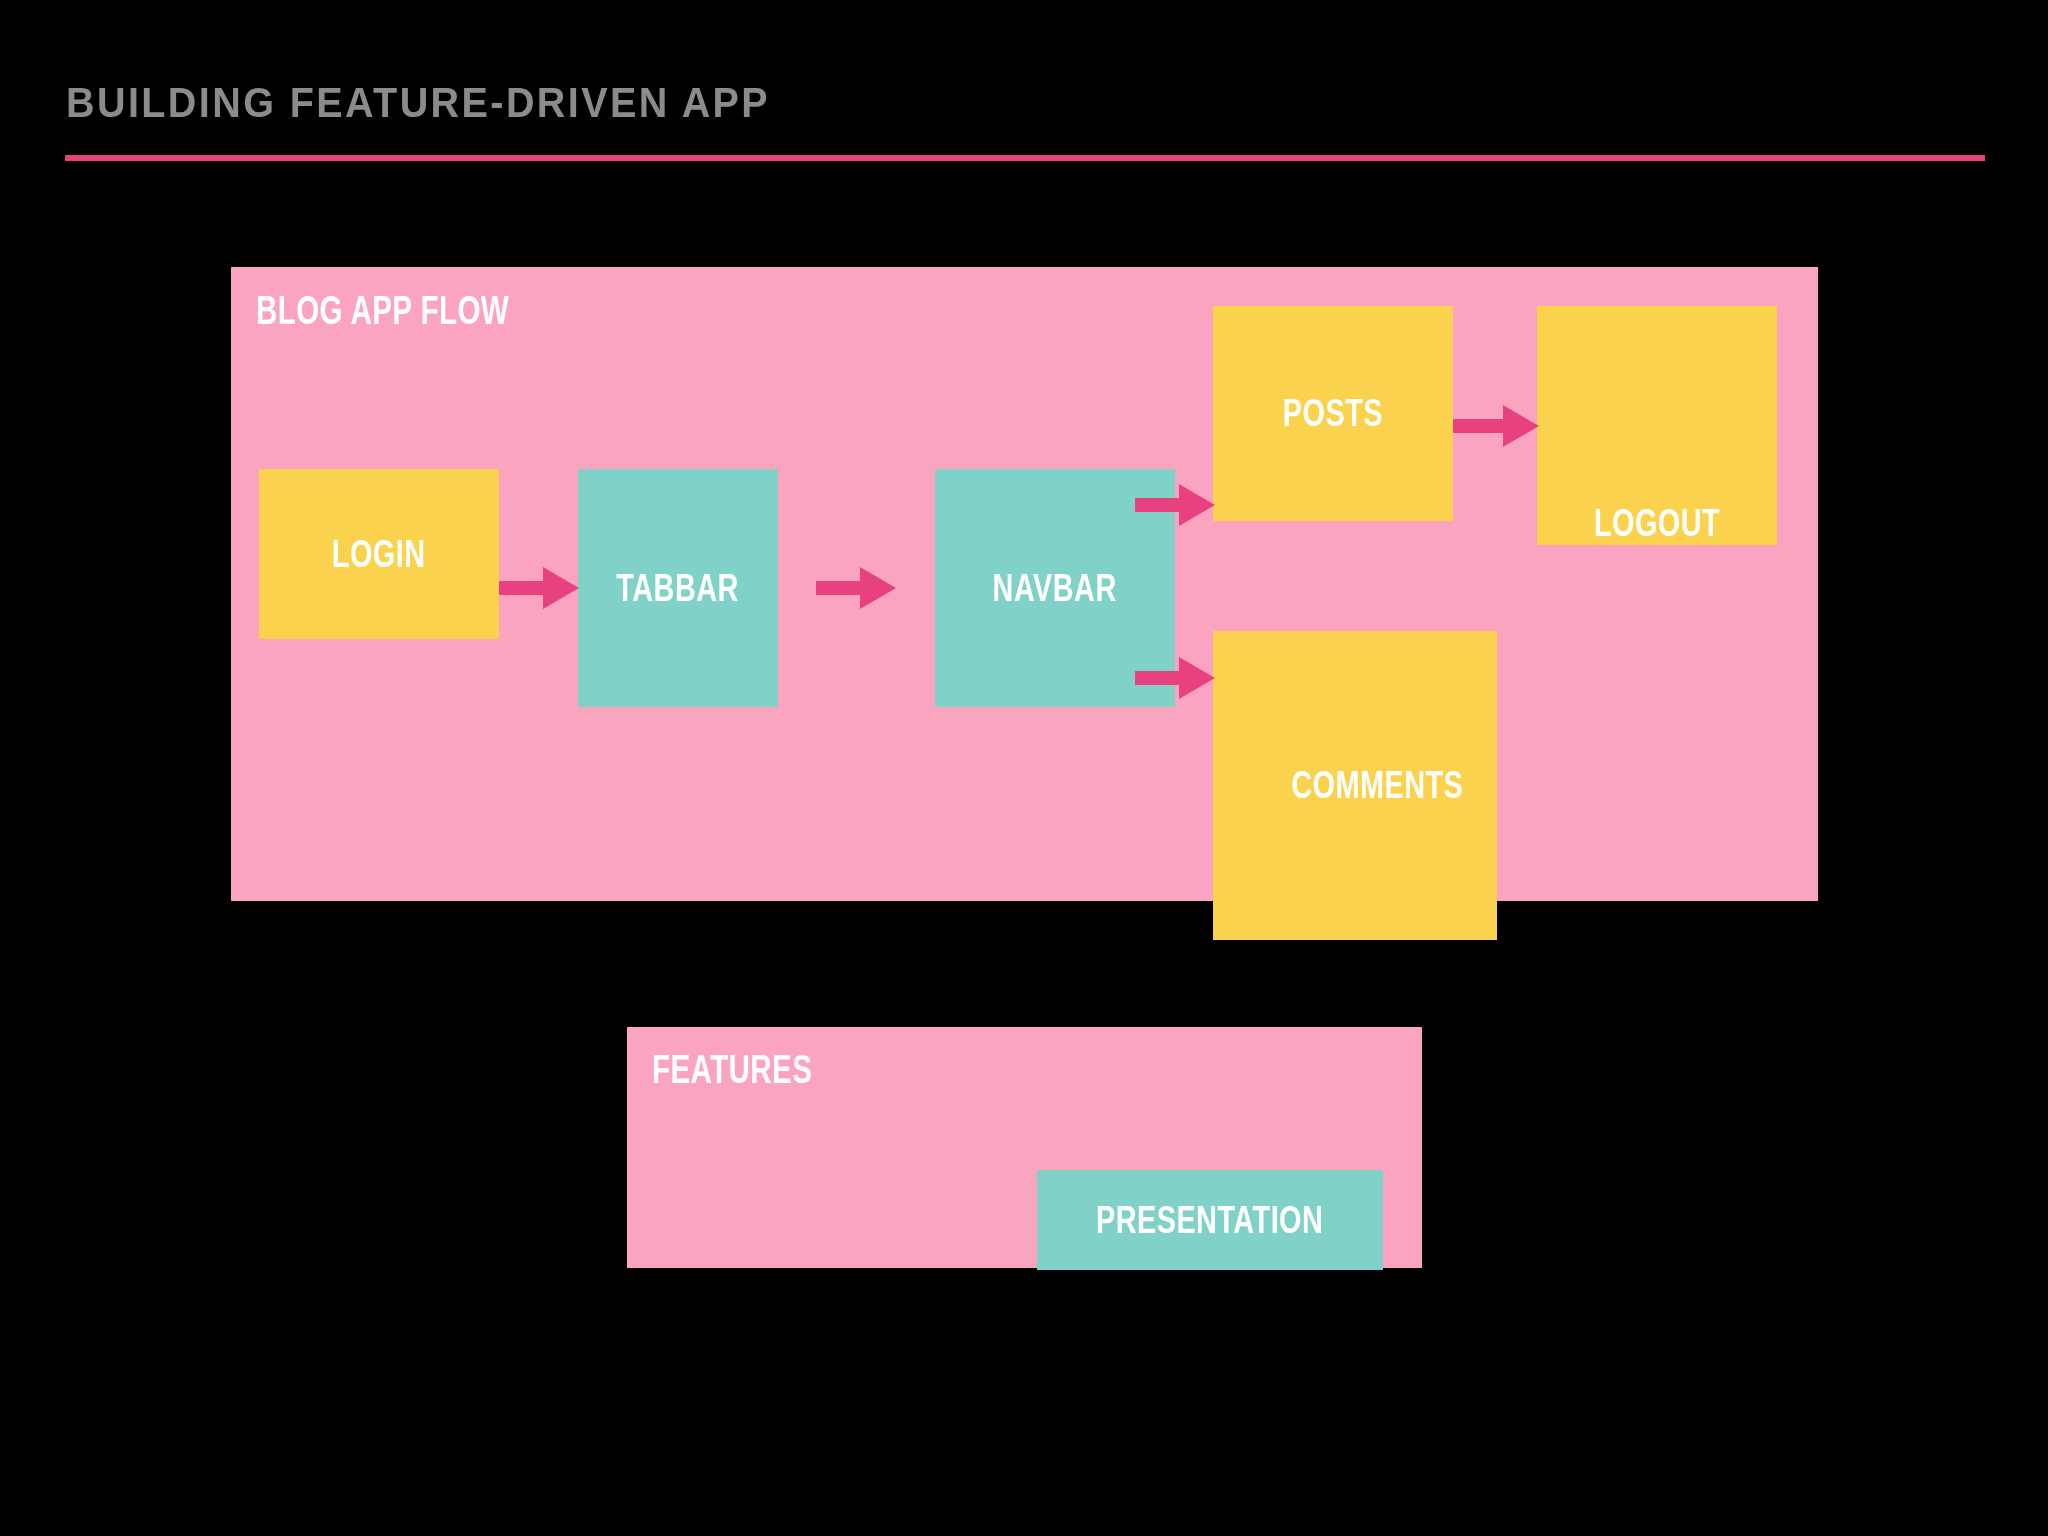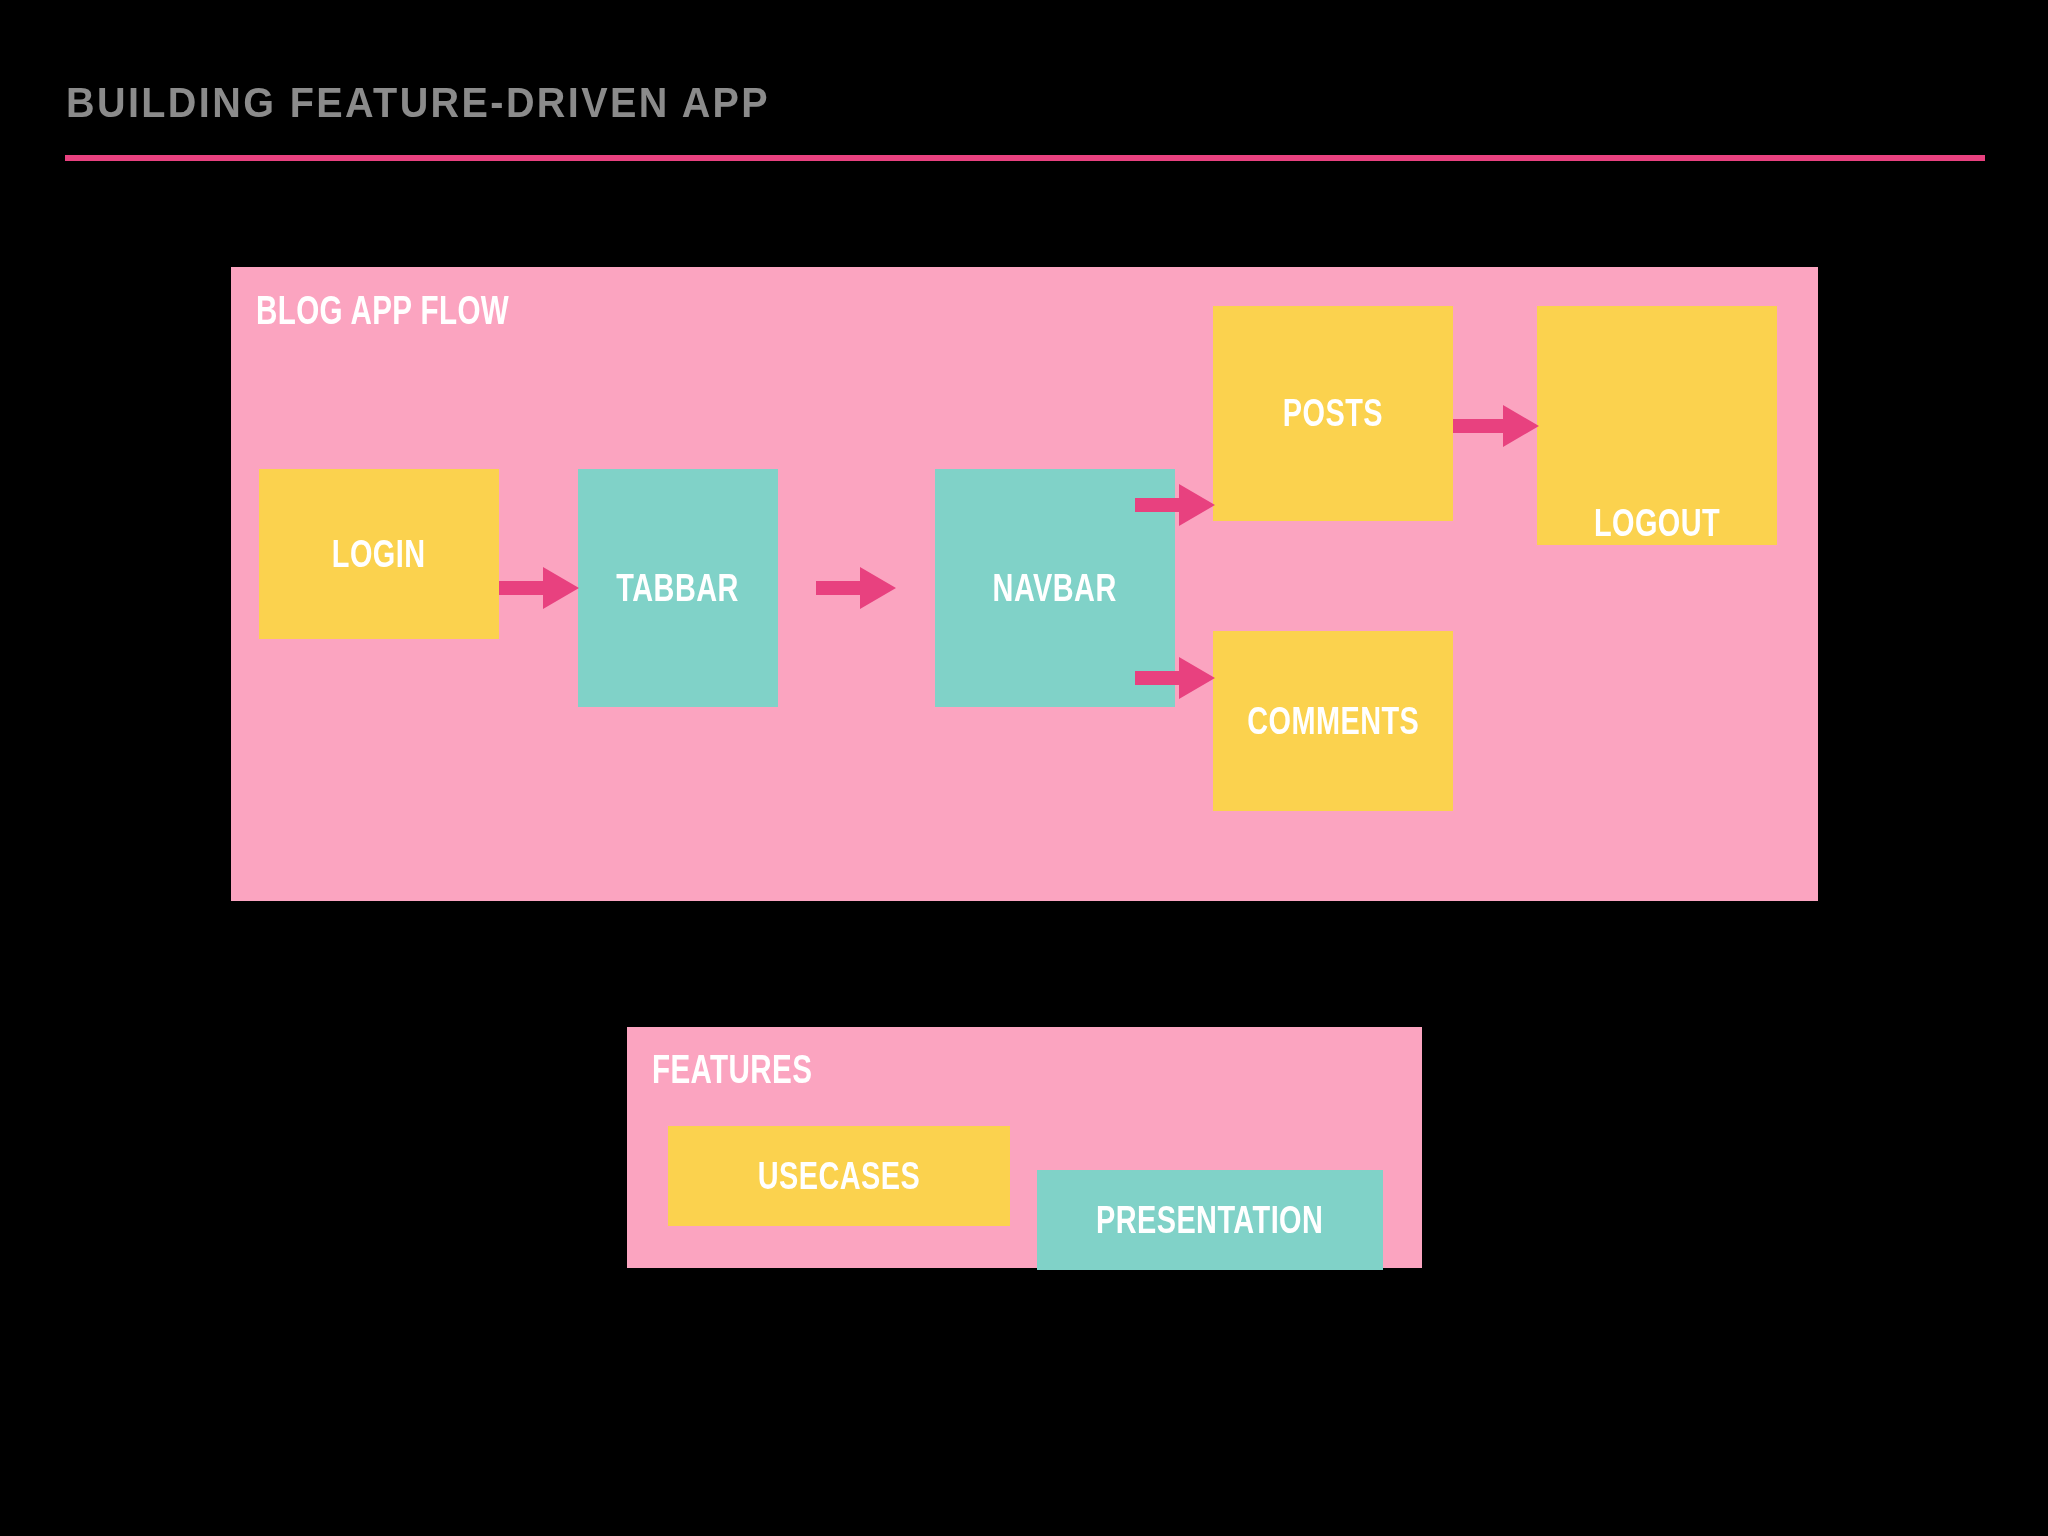--- a/index.html
+++ b/index.html
@@ -96,21 +96,21 @@
     transform: scaleX(0.76);
   }
   .node.yellow { background: #fbd24e; }
   .node.teal   { background: #80d2c8; }
 
   #node-login    { left: 259px;  top: 469px; width: 240px; height: 170px; }
   #node-tabbar   { left: 578px;  top: 469px; width: 200px; height: 238px; }
   #node-navbar   { left: 895px;  top: 469px; width: 240px; height: 238px; margin-left: 40px; }
   #node-posts    { left: 1213px; top: 306px; width: 240px; height: 215px; }
   #node-logout   { left: 1537px; top: 306px; width: 240px; height: 239px; align-items: flex-end; }
-  #node-comments { left: 1213px; top: 631px; width: 240px; height: 180px; }
+  #node-comments { left: 1213px; top: 631px; width: 240px; height: 309px; padding-left: 44px; }
 
   
   .arrow {
     position: absolute;
     height: 48px;
   }
   .arrow svg { display: block; width: 100%; height: 100%; }
 
   #arrow-login-tabbar   { left: 499px;  top: 564px; width: 80px; }
   #arrow-tabbar-navbar  { left: 816px;  top: 564px; width: 80px; }
@@ -201,21 +201,18 @@
 
   <div class="arrow" id="arrow-posts-logout">
     <svg viewBox="0 0 86 48" preserveAspectRatio="none" aria-hidden="true">
       <path d="M0 17 L50 17 L50 3 L86 24 L50 45 L50 31 L0 31 Z" fill="#e8417f"></path>
     </svg>
   </div>
 
   <div class="panel" id="features-panel"></div>
   <div class="panel-label" id="features-panel-label">FEATURES</div>
 
-  <div class="chip yellow" id="chip-usecases">
-    <span class="chip-label">USECASES</span>
-  </div>
 
   <div class="chip teal" id="chip-presentation">
     <span class="chip-label">PRESENTATION</span>
   </div>
 
 </div>
 
 </body></html>

